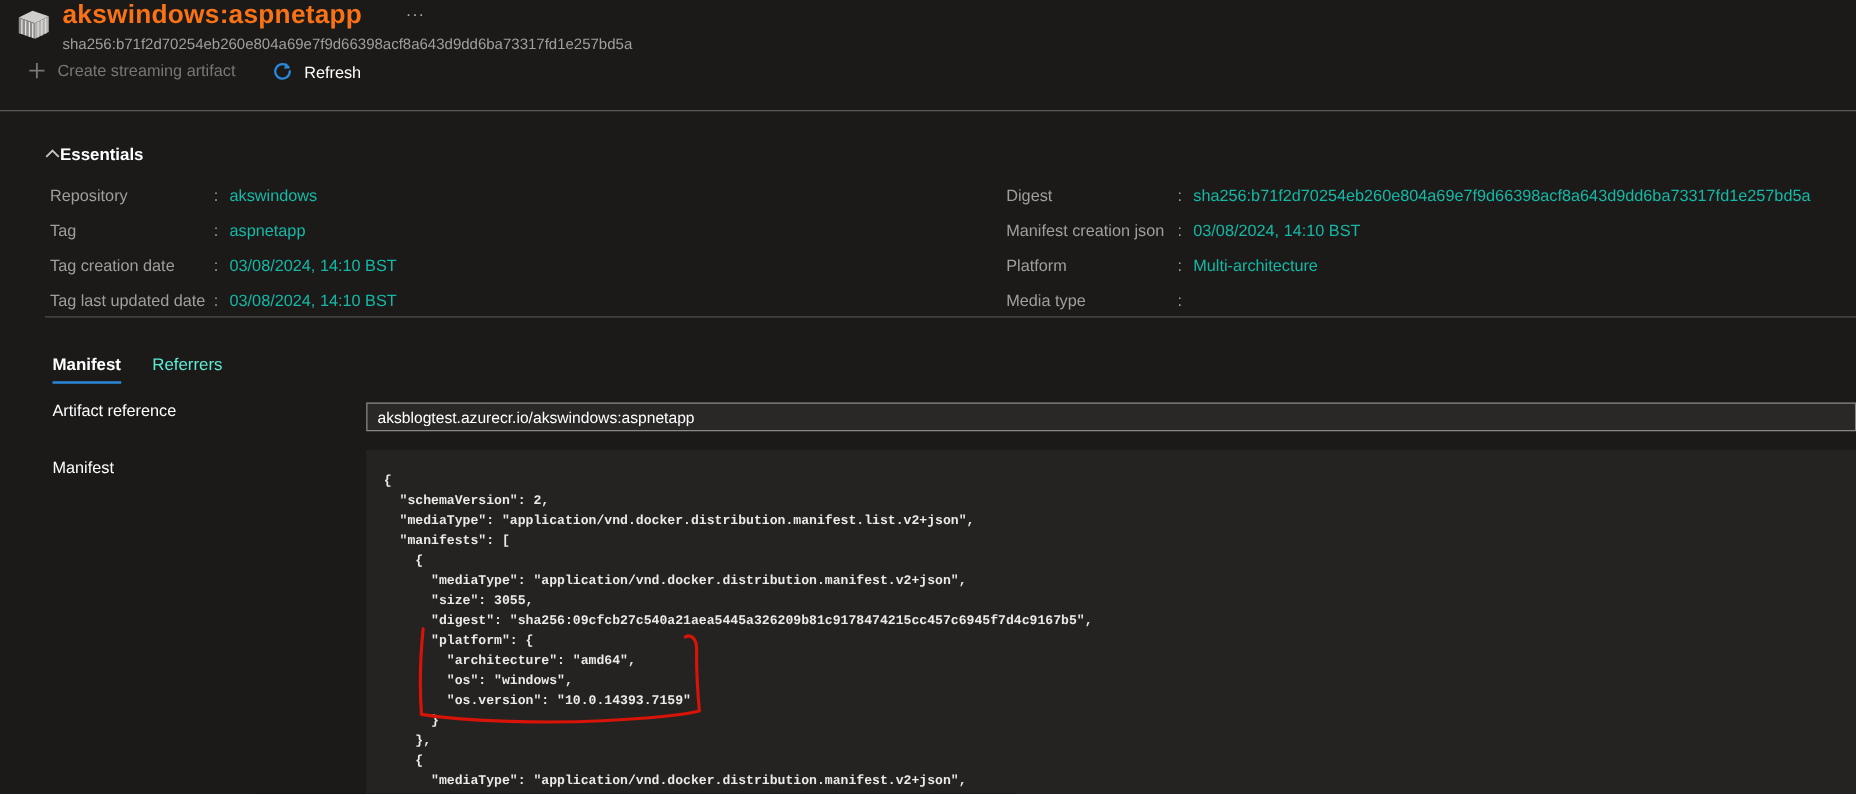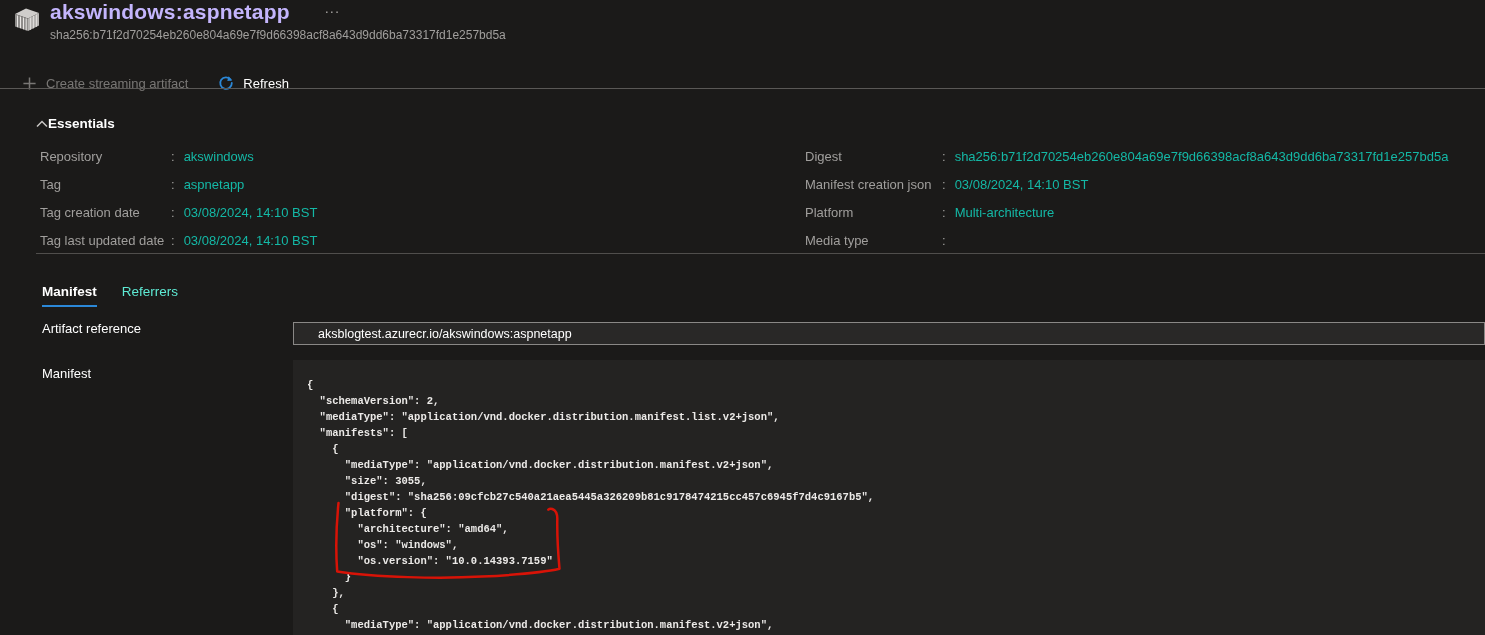--- a/index.html
+++ b/index.html
@@ -4,25 +4,25 @@
 <style>
   * { margin:0; padding:0; box-sizing:border-box; }
   html,body { background:#111; }
   .page {
     position:relative; width:1485px; height:635px; overflow:hidden;
     background:#1b1a19; font-family:"Liberation Sans", sans-serif;
     -webkit-font-smoothing:antialiased;
   }
   
   .app-icon { position:absolute; left:13px; top:6px; width:28px; height:27px; }
-  .page-title { position:absolute; left:50px; top:0px; font-size:21px; font-weight:bold; color:#c4b5fd; letter-spacing:.2px; }
+  .page-title { position:absolute; left:50px; top:0px; font-size:21px; font-weight:bold; color:#f97316; letter-spacing:.2px; }
   .more-actions { position:absolute; left:325px; top:1px; color:#b3b0ad; font-size:13px; letter-spacing:1.5px; cursor:pointer; }
   .digest-subtitle { position:absolute; left:50px; top:28px; font-size:12px; color:#a19f9d; }
   
-  .toolbar { position:absolute; left:22px; top:66px; height:25px; display:flex; align-items:flex-end; gap:30px; }
+  .toolbar { position:absolute; left:22px; top:49px; height:25px; display:flex; align-items:flex-start; gap:30px; }
   .cmd { display:flex; align-items:center; gap:9px; font-size:13px; cursor:pointer; }
   .cmd .glyph { display:flex; align-items:center; justify-content:center; }
   .cmd-disabled { color:#797775; cursor:default; }
   .cmd-enabled { color:#ffffff; }
   .divider-top { position:absolute; left:0; right:0; top:88px; height:1px; background:#5a5856; }
   
   .ess-header { position:absolute; left:36px; top:114px; display:flex; align-items:center; cursor:pointer; }
   .ess-header .ess-title { font-size:13.5px; font-weight:bold; color:#ffffff; }
   .ess-col { position:absolute; top:142px; }
   .ess-col-left { left:40px; }
@@ -39,21 +39,21 @@
   .tab { font-size:13.5px; padding-bottom:6px; border-bottom:2px solid transparent; cursor:pointer; }
   .tab-active { color:#ffffff; font-weight:bold; border-bottom-color:#2b88d8; }
   .tab-inactive { color:#5eead4; }
   
   .field-label { position:absolute; left:42px; font-size:13px; color:#ffffff; }
   .lbl-artifact-ref { top:321px; }
   .lbl-manifest { top:366px; }
   .artifact-input {
     position:absolute; left:293px; top:322px; width:1192px; height:23px;
     background:#292827; border:1px solid #8a8886; color:#ffffff;
-    font-family:"Liberation Sans", sans-serif; font-size:12.5px; padding:0 24px; outline:none;
+    font-family:"Liberation Sans", sans-serif; font-size:12.5px; padding:0 8px; outline:none;
   }
   
   .code-block {
     position:absolute; left:293px; top:360px; right:0; bottom:0;
     background:#242322; padding:17px 0 0 14px; overflow:hidden; cursor:text;
   }
   .code-line {
     font-family:"Liberation Mono","DejaVu Sans Mono",monospace;
     font-size:10.5px; font-weight:600; line-height:16px;
     color:#eceae8; white-space:pre;

